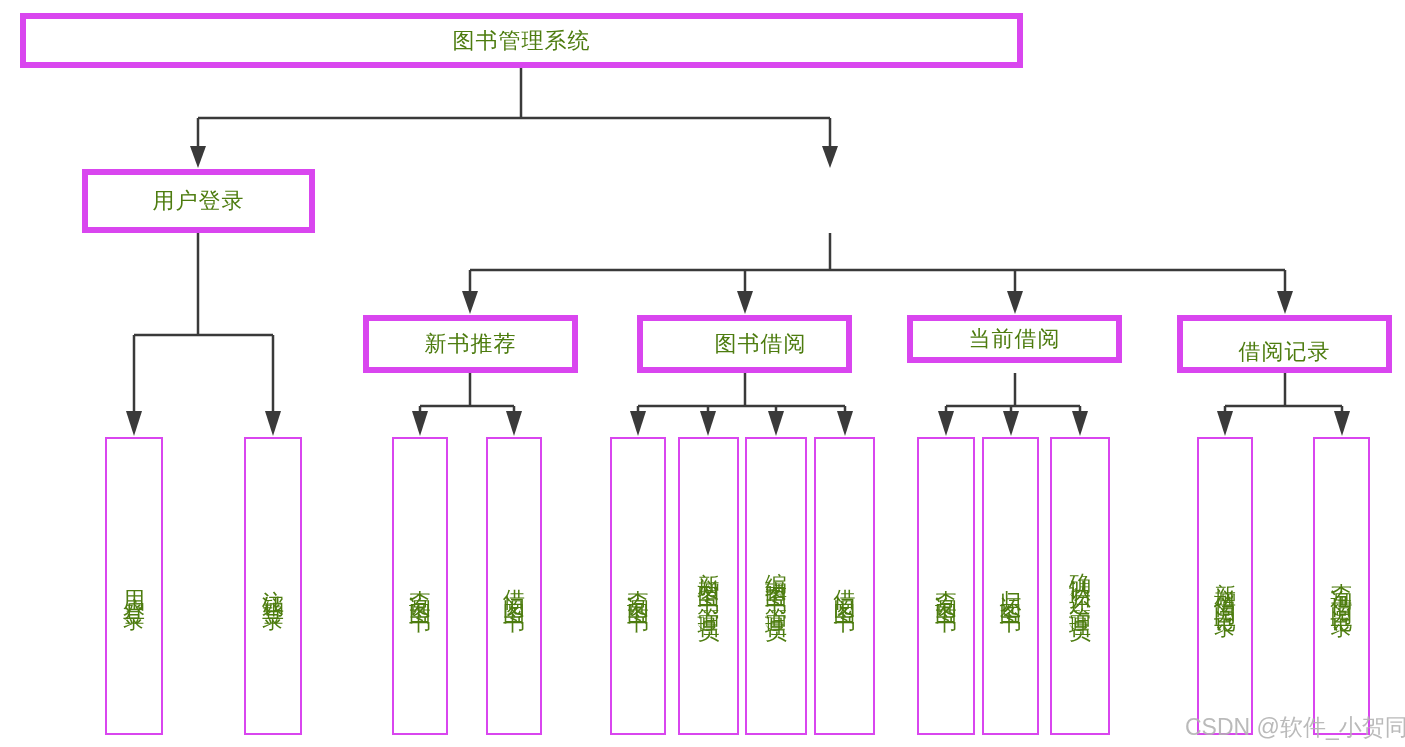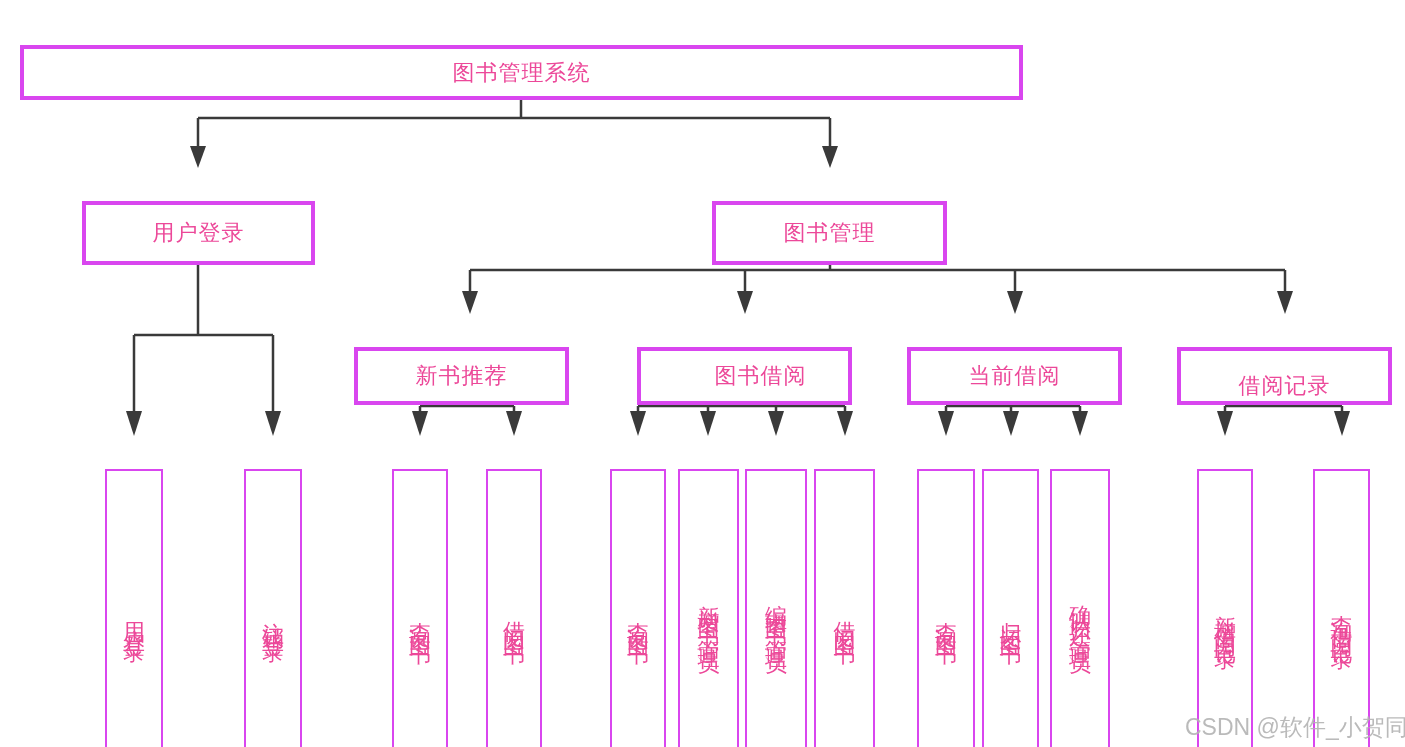--- a/index.html
+++ b/index.html
@@ -20,28 +20,27 @@
     position: absolute;
     left: 0;
     top: 0;
     width: 1405px;
     height: 747px;
     pointer-events: none;
   }
   .box {
     position: absolute;
     box-sizing: border-box;
-    border: 4px solid #d946ef;
+    border: 6px solid #d946ef;
     background: #ffffff;
     display: flex;
     align-items: center;
     justify-content: center;
     text-align: center;
-    color: #ec4899;
-    margin-top: 32px;
+    color: #4d7c0f;
   }
   .h-node {
     font-size: 22px;
     letter-spacing: 1px;
   }
   .leaf {
     border-width: 2.5px;
   }
   .leaf span {
     writing-mode: vertical-rl;
@@ -138,31 +137,28 @@
     </g>
   </svg>
 
   <div class="box h-node" style="left:20px; top:13px; width:1003px; height:55px;">
     <span>图书管理系统</span>
   </div>
 
   <div class="box h-node" style="left:82px; top:169px; width:233px; height:64px;">
     <span>用户登录</span>
   </div>
-  <div class="box h-node" style="left:712px; top:169px; width:235px; height:64px;">
-    <span>图书管理</span>
-  </div>
-
-  <div class="box h-node" style="left:354px; top:315px; width:215px; height:58px;">
+
+  <div class="box h-node" style="left:363px; top:315px; width:215px; height:58px;">
     <span>新书推荐</span>
   </div>
   <div class="box h-node" style="left:637px; top:315px; width:215px; height:58px;padding-left:32px;">
     <span>图书借阅</span>
   </div>
-  <div class="box h-node" style="left:907px; top:315px; width:215px; height:58px;">
+  <div class="box h-node" style="left:907px; top:315px; width:215px; height:48px;">
     <span>当前借阅</span>
   </div>
   <div class="box h-node" style="left:1177px; top:315px; width:215px; height:58px;align-items:flex-end;">
     <span>借阅记录</span>
   </div>
 
   <div class="box leaf" style="left:105px; top:437px; width:58px; height:298px;">
     <span>用户登录</span>
   </div>
   <div class="box leaf" style="left:244px; top:437px; width:58px; height:298px;">

